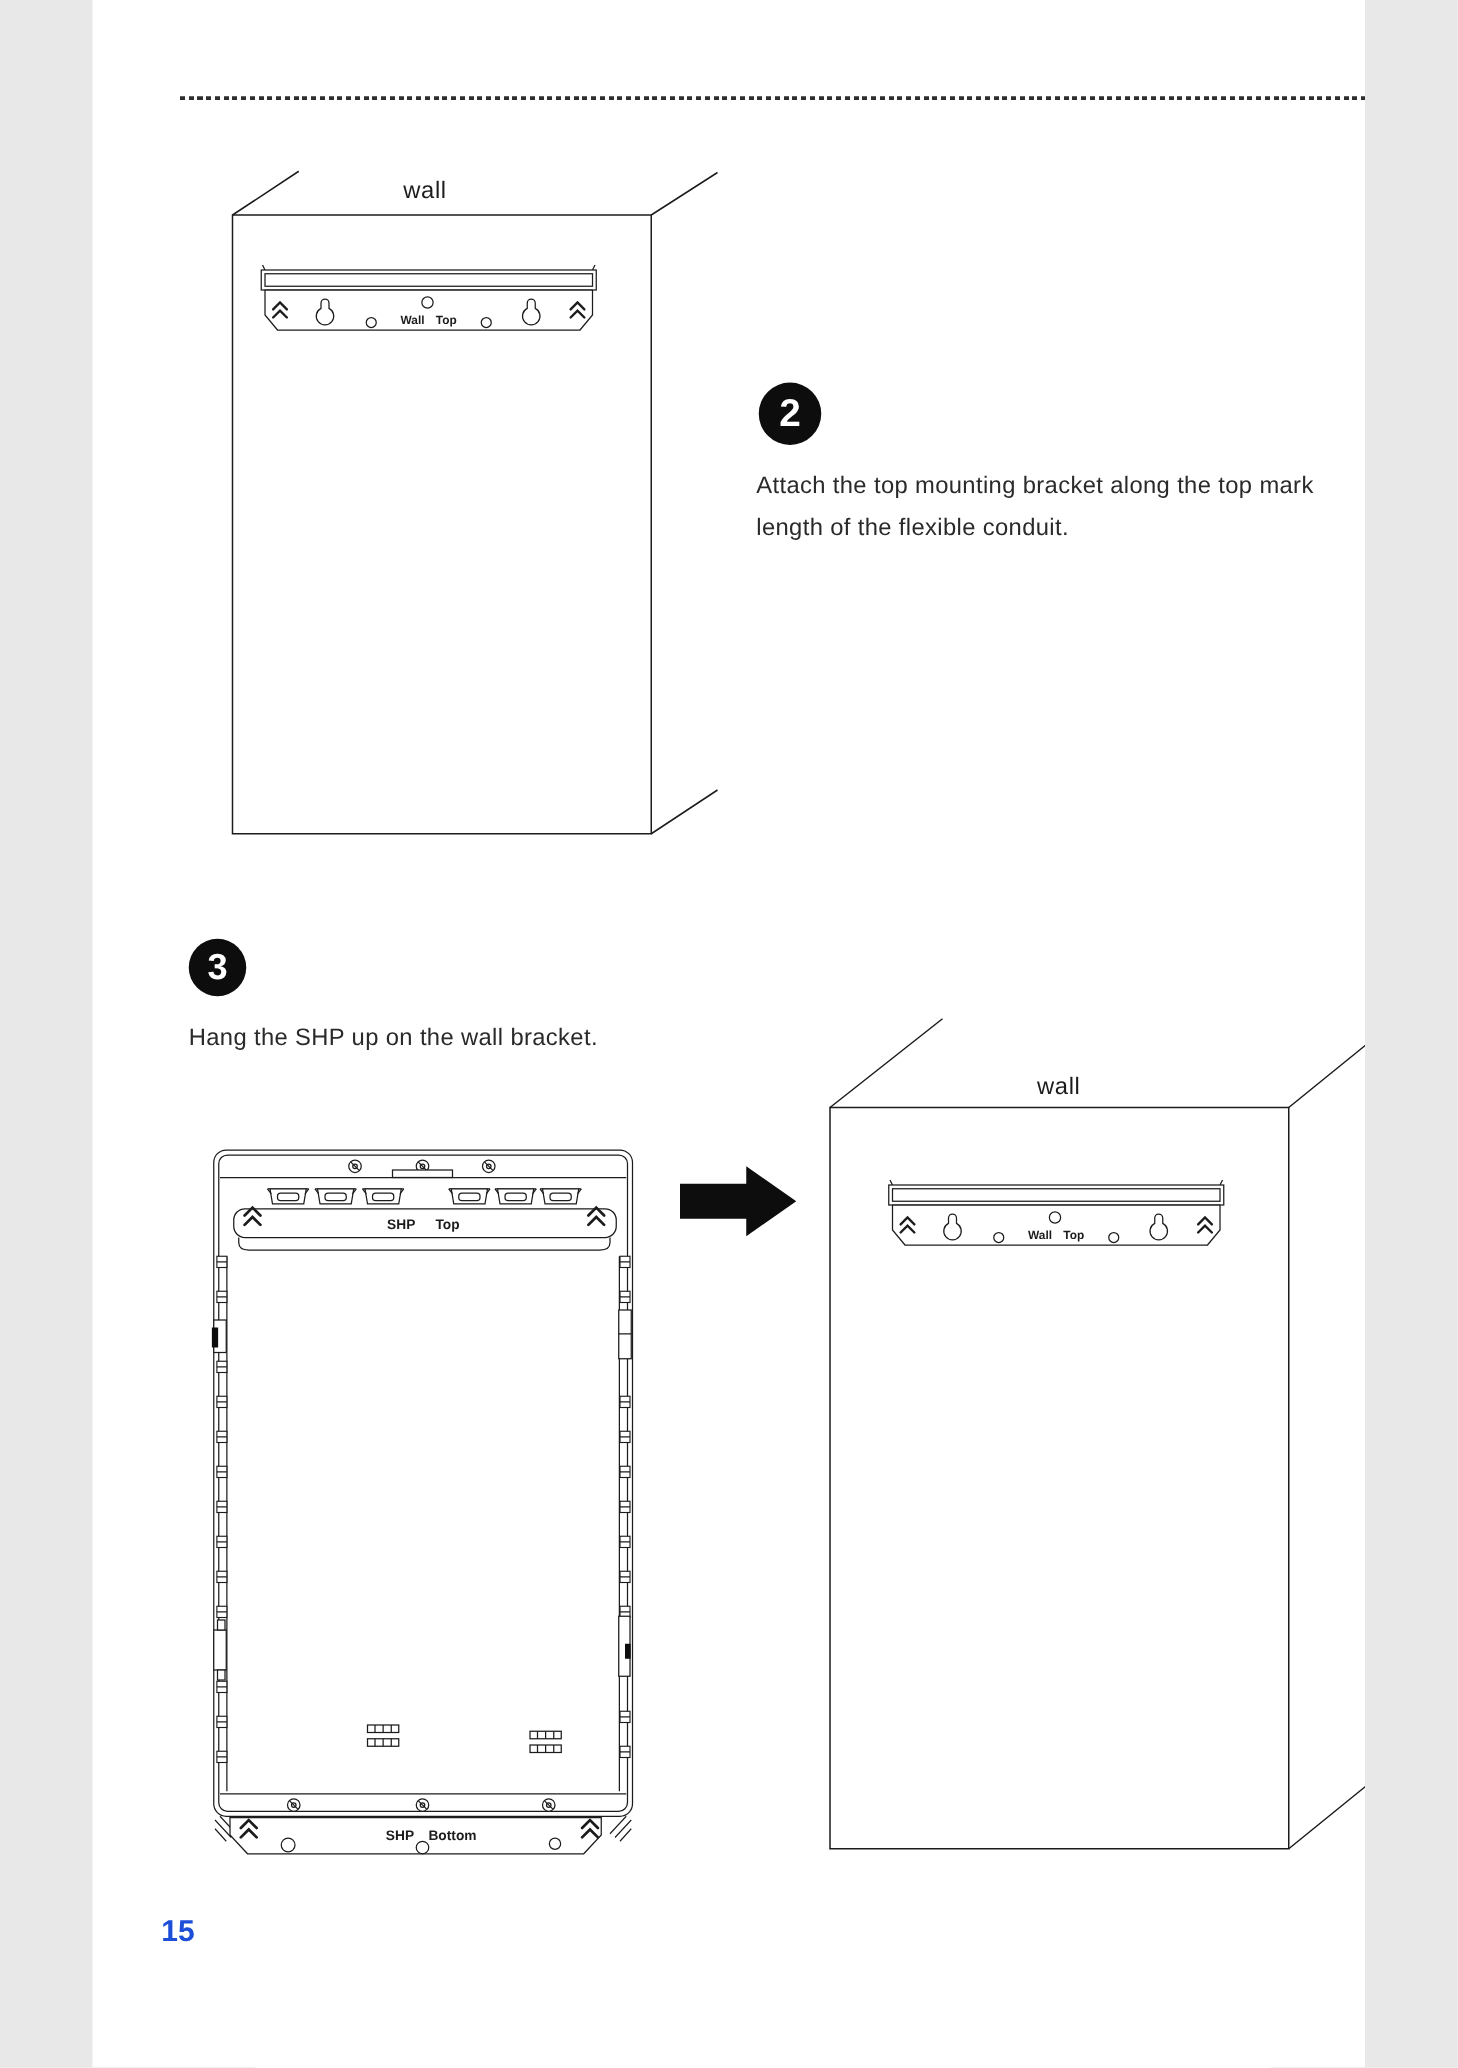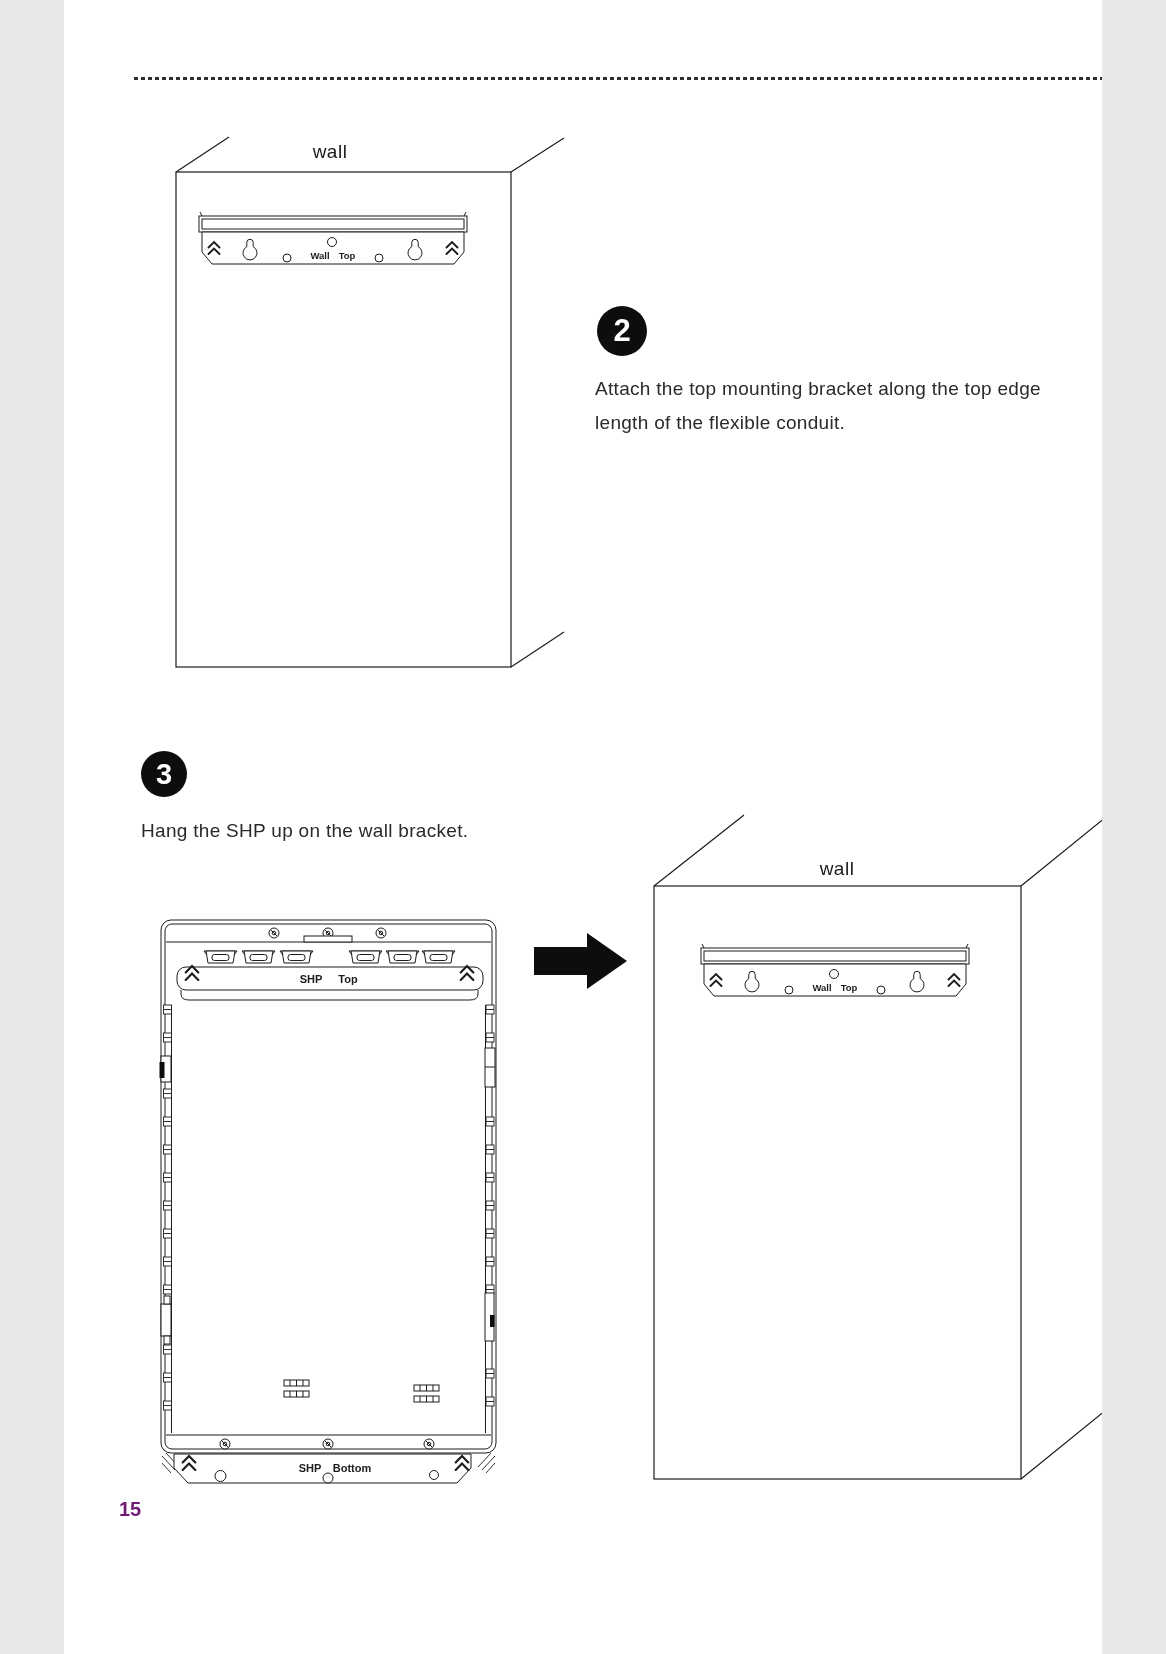--- a/index.html
+++ b/index.html
@@ -1,35 +1,35 @@
 <!DOCTYPE html>
 <html><head>
 <meta charset="utf-8">
 <style>
   html,body { margin:0; padding:0; background:#e8e8e8; }
   .page {
     position:relative; width:1018px; height:1654px; margin:0 auto;
     background:#ffffff; overflow:hidden;
-    font-family:"Liberation Sans", sans-serif; color:#1c1c1c;padding-left:20px;
+    font-family:"Liberation Sans", sans-serif; color:#1c1c1c;
   }
   .divider {
     position:absolute; left:70px; top:77px; width:1032px; height:3px;
     background:repeating-linear-gradient(90deg,#2e2e2e 0 4px, transparent 4px 7px);
   }
   .abs { position:absolute; }
   .badge {
     position:absolute; border-radius:50%; background:#0d0d0d; color:#ffffff;
     display:flex; align-items:center; justify-content:center; font-weight:700;
   }
   .badge-2 { left:533px; top:306px; width:50px; height:50px; font-size:31px; }
   .badge-3 { left:77px;  top:751px; width:46px; height:46px; font-size:29px; }
   .step-text { position:absolute; font-size:19px; letter-spacing:0.3px; color:#2a2a2a; }
   .step2-text { left:531px; top:372px; line-height:34px; width:520px; }
   .step3-text { left:77px;  top:813px; line-height:36px; width:540px; }
-  .page-num { position:absolute; left:55px; top:1498px; font-size:20px; font-weight:700; color:#701a75; }
+  .page-num { position:absolute; left:55px; top:1532px; font-size:24px; font-weight:700; color:#1d4ed8; }
   svg text { font-family:"Liberation Sans", sans-serif; fill:#1c1c1c; }
   .wall-label { font-size:19px; letter-spacing:0.5px; }
   .bracket-word { font-size:9.5px; font-weight:700; }
   .shp-word { font-size:11px; font-weight:700; }
 </style>
 </head>
 <body>
 
 <div class="page">
 
@@ -86,21 +86,21 @@
       <rect x="27" y="62" width="335" height="495" fill="#ffffff"></rect>
       <path d="M27,62 L80,27 M362,62 L415,28 M362,557 L415,522"></path>
     </g>
     <use href="#bracket" transform="translate(50,106)"></use>
   </svg>
 
   <div class="badge badge-2">
     <span>2</span>
   </div>
   <div class="step-text step2-text">
-    <div>Attach the top mounting bracket along the top edge</div>
+    <div>Attach the top mounting bracket along the top mark</div>
     <div>length of the flexible conduit.</div>
   </div>
 
   <div class="badge badge-3">
     <span>3</span>
   </div>
   <div class="step-text step3-text">
     <div>Hang the SHP up on the wall bracket.</div>
   </div>
 

